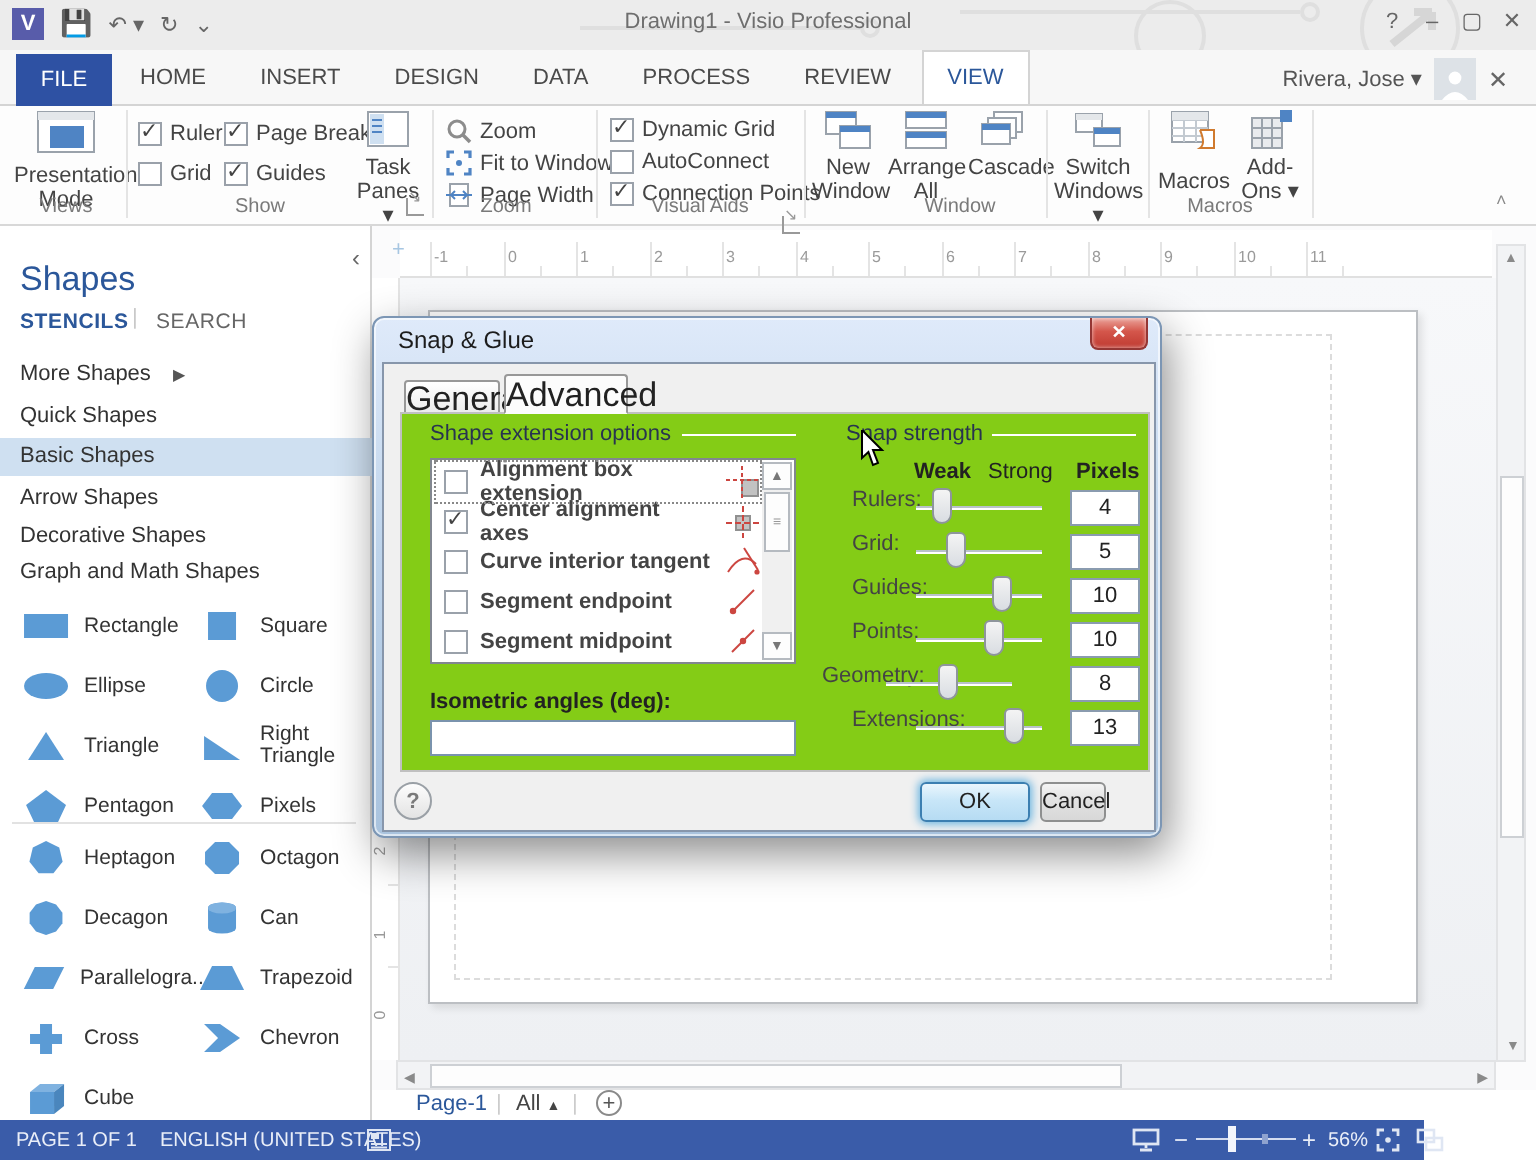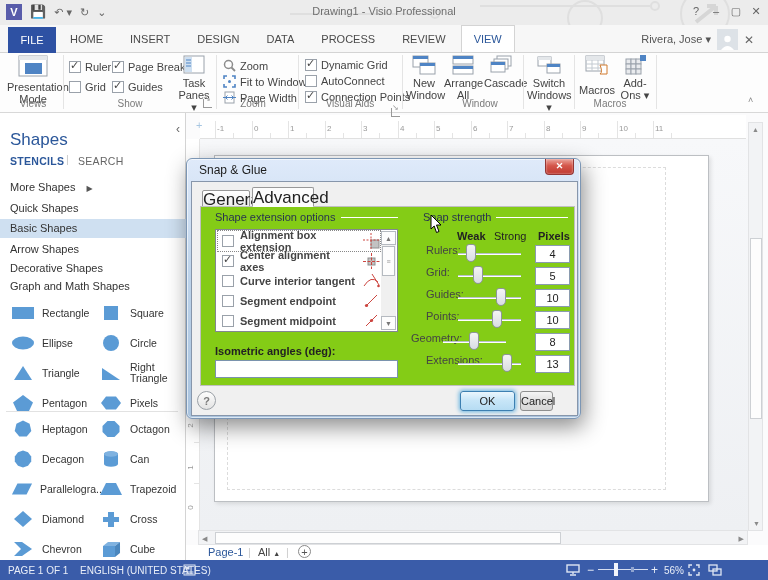--- a/index.html
+++ b/index.html
@@ -59,21 +59,21 @@
   .vrn { left:2px; font-size:8px; color:#9a9a9a; transform:rotate(-90deg); }
   .pasteboard { left:200px; top:139px; width:548px; height:391px; background:linear-gradient(#f7f8fa,#eef0f3); }
   .page { left:214px; top:155px; width:495px; height:347px; background:#fff; border:1px solid #bcbfc3; box-shadow:2px 2px 4px rgba(0,0,0,.10); }
   .margin-dash { left:227px; top:167px; width:439px; height:323px; border:1px dashed #dcdcdc; }
   .sb { background:#f2f3f5; border:1px solid #e2e3e5; }
   .sb-arrow { color:#8a8a8a; font-size:7px; text-align:center; }
   .sb-thumb { background:#fdfdfd; border:1px solid #cdd0d4; }
 
   
   .pagetabs { left:186px; top:545px; width:582px; height:15px; background:#fff; }
-  .statusbar { left:0; top:560px; width:768px; height:20px; background:#3a5ca9; color:#e9eef8; font-size:10px; }
+  .statusbar { left:0; top:560px; width:712px; height:20px; background:#3a5ca9; color:#e9eef8; font-size:10px; }
 
   
   .dialog { left:186px; top:158px; width:395px; height:261px; border-radius:6px;
             background:linear-gradient(#dfeafa,#bdd3ea 45%,#a9c3de); border:1px solid #7c96b4;
             box-shadow:3px 8px 22px rgba(0,0,0,.45), inset 0 0 0 1px rgba(255,255,255,.6); z-index:50; }
   .dlg-title { left:12px; top:4px; font-size:12px; color:#1c1c1c; }
   .dlg-close { left:358px; top:0px; width:29px; height:16px; border:1px solid #943634; border-top:none;
                border-radius:0 0 4px 4px; background:linear-gradient(#eba49b,#d4564b 45%,#bf3a31);
                color:#fff; font-size:9px; text-align:center; line-height:15px; font-weight:bold;
                box-shadow:inset 0 0 2px rgba(255,255,255,.7); }
@@ -471,26 +471,20 @@
         <svg width="25" height="20" viewBox="0 0 24 20">
             <polygon points="7,4 23,4 17,16 1,16" fill="#5b9bd5"></polygon>
           </svg>
         <span class="lbl">Parallelogra...</span>
         </div>
       <div class="shape-item">
         <svg width="25" height="20" viewBox="0 0 24 20">
             <polygon points="7,4 17,4 23,16 1,16" fill="#5b9bd5"></polygon>
           </svg>
         <span class="lbl">Trapezoid</span>
-        </div>
-      <div class="shape-item">
-        <svg width="25" height="20" viewBox="0 0 24 20">
-            <polygon points="12,2 21,10 12,18 3,10" fill="#5b9bd5"></polygon>
-          </svg>
-        <span class="lbl">Diamond</span>
         </div>
       <div class="shape-item">
         <svg width="25" height="20" viewBox="0 0 24 20">
             <polygon points="9,3 15,3 15,8 20,8 20,13 15,13 15,18 9,18 9,13 4,13 4,8 9,8" fill="#5b9bd5"></polygon>
           </svg>
         <span class="lbl">Cross</span>
         </div>
       <div class="shape-item">
         <svg width="25" height="20" viewBox="0 0 24 20">
             <polygon points="3,3 11,3 21,10 11,17 3,17 10,10" fill="#5b9bd5"></polygon>

